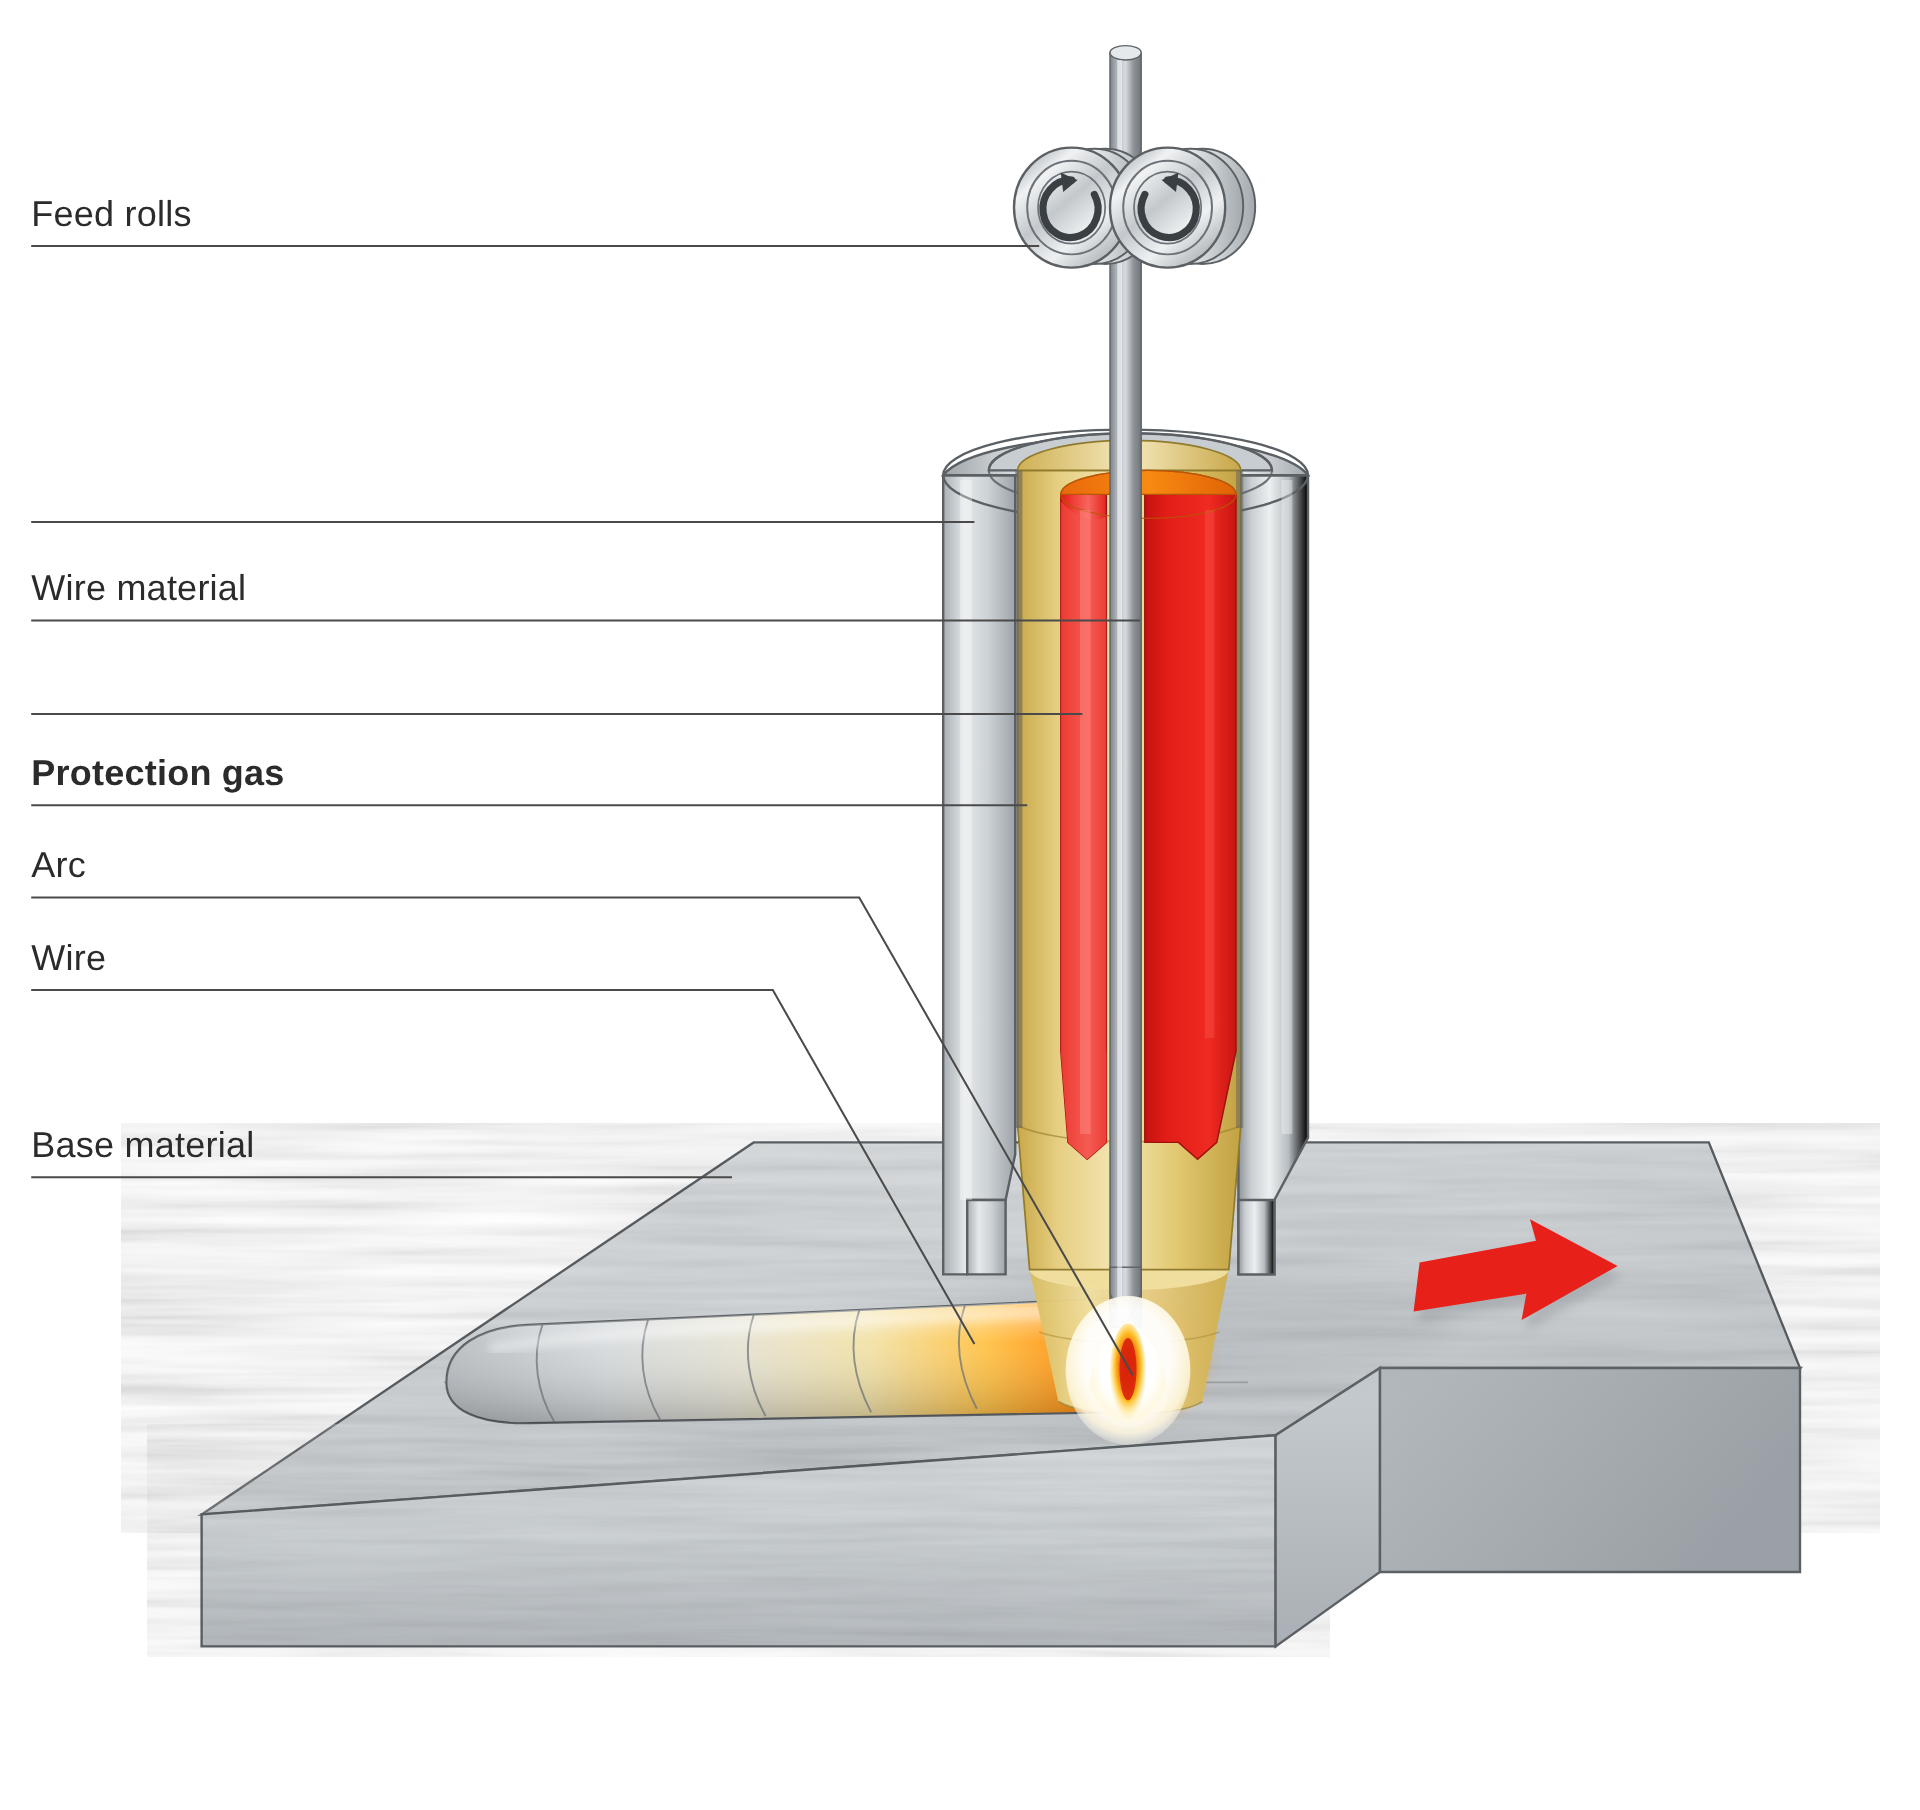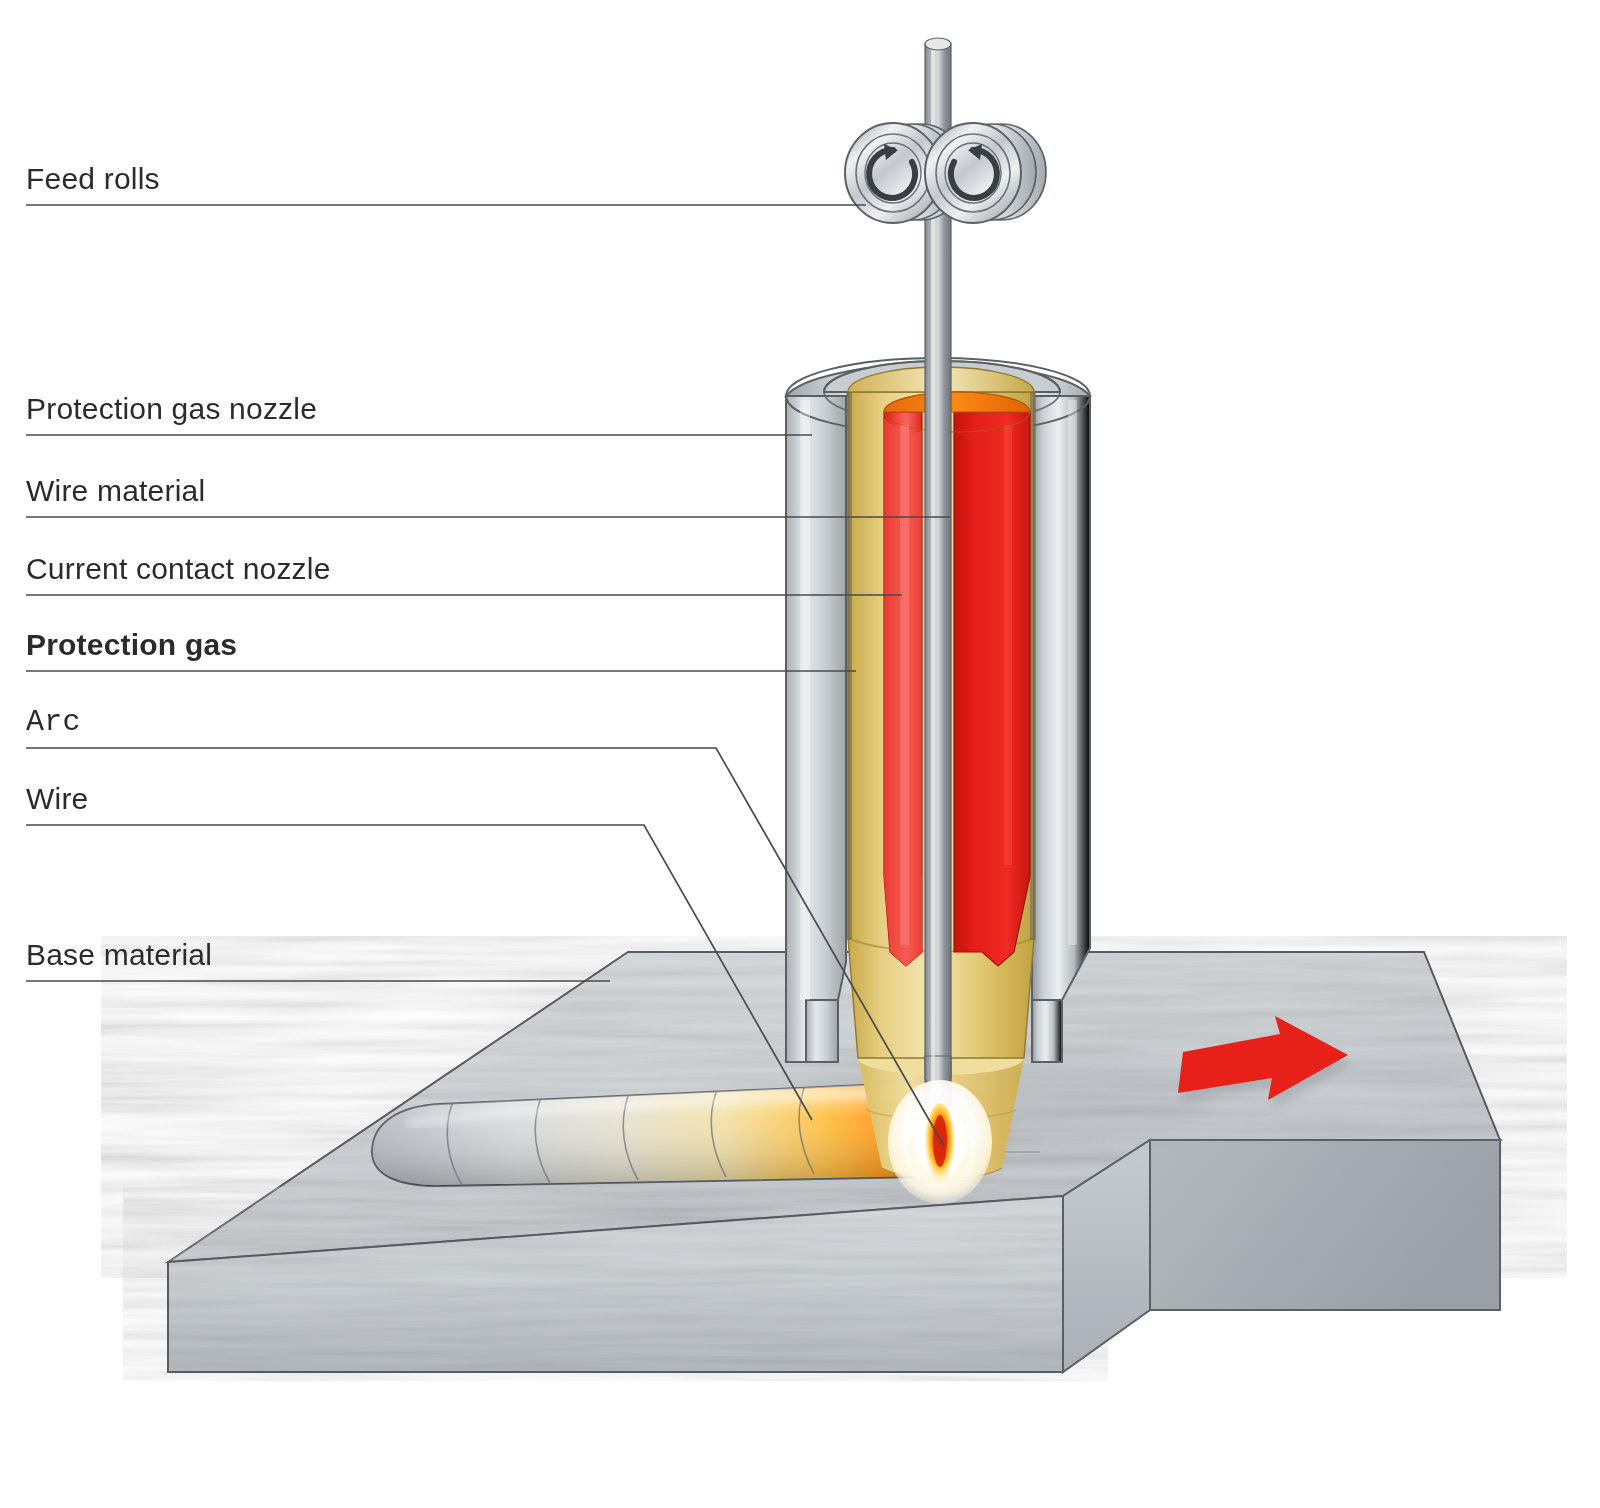--- a/index.html
+++ b/index.html
@@ -338,21 +338,19 @@
       <path d="M26,517 L950,517"></path>
       <path d="M26,595 L902,595"></path>
       <path d="M26,671 L856,671"></path>
       <path d="M26,748 L716,748 L944,1146"></path>
       <path d="M26,825 L644,825 L812,1120"></path>
       <path d="M26,981 L610,981"></path>
     </g>
   </svg>
 
   <div class="lbl" style="left:26px;top:162px;">Feed rolls</div>
-  <div class="lbl" style="left:26px;top:392px;">Protection gas nozzle</div>
   <div class="lbl" style="left:26px;top:474px;">Wire material</div>
-  <div class="lbl" style="left:26px;top:552px;">Current contact nozzle</div>
   <div class="lbl" style="left:26px;top:628px;font-weight:bold;">Protection gas</div>
-  <div class="lbl" style="left:26px;top:705px;font-family:Liberation Mono, monospace;">Arc</div>
+  <div class="lbl" style="left:26px;top:705px;">Arc</div>
   <div class="lbl" style="left:26px;top:782px;">Wire</div>
   <div class="lbl" style="left:26px;top:938px;">Base material</div>
 
 </div>
 
 </body></html>

